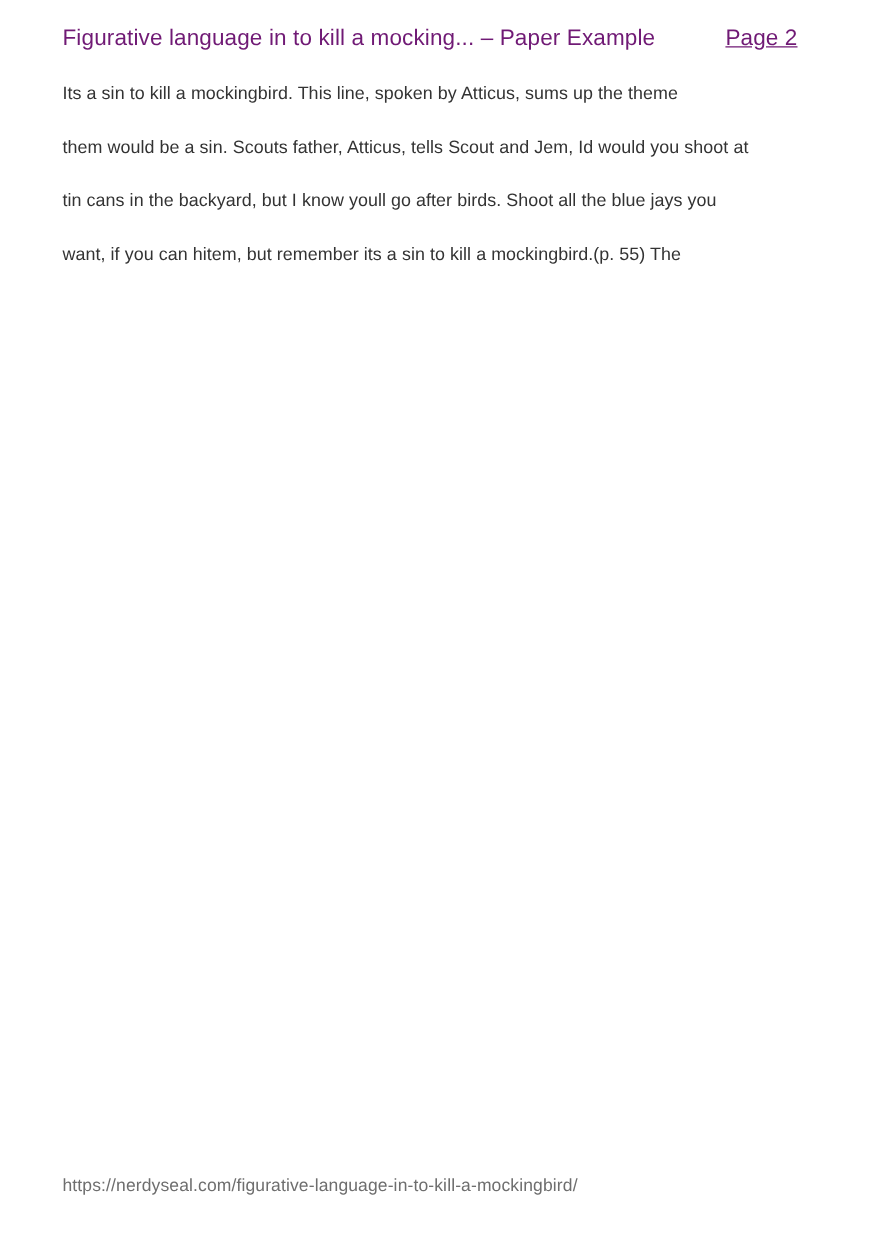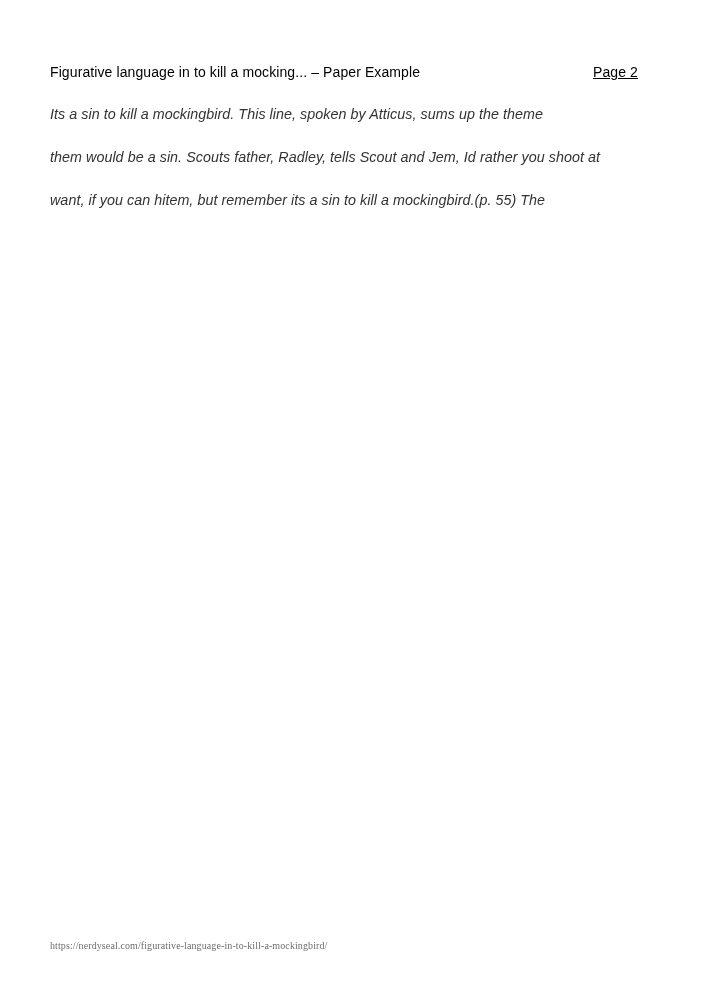--- a/index.html
+++ b/index.html
@@ -22,23 +22,23 @@
     width: 704px;
     height: 1000px;
     background: #ffffff;
     box-sizing: border-box;
     padding: 0 50px;
   }
   .header {
     display: flex;
     justify-content: space-between;
     align-items: baseline;
-    padding-top: 64px;
-    font-size: 14px;
-    color: #000000;
+    padding-top: 20px;
+    font-size: 18px;
+    color: #701a75;
     letter-spacing: 0.1px;
   }
   .header-title {
     white-space: nowrap;
     overflow: hidden;
     text-overflow: ellipsis;
   }
   .header-page {
     white-space: nowrap;
     padding-right: 16px;
@@ -47,49 +47,48 @@
   .content {
     padding-top: 18px;
   }
   .para {
     font-size: 14.3px;
     line-height: 33px;
     color: #333333;
     margin: 0 0 10px 0;
     letter-spacing: 0.05px;
     max-width: 560px;
-    font-style: italic;
   }
   .footer {
     position: absolute;
     left: 50px;
     top: 940px;
-    font-size: 10px;
+    font-size: 14px;
     color: #6e6e6e;
     letter-spacing: 0.1px;
-    font-family: Liberation Serif, serif;
   }
   .footer a {
     color: #6e6e6e;
     text-decoration: none;
   }
 </style>
 </head>
 <body>
 
 <div class="page">
 
   <div class="header">
     <div class="header-title">Figurative language in to kill a mocking... – Paper Example</div>
     <div class="header-page">Page 2</div>
   </div>
 
   <div class="content">
     <p class="para">Its a sin to kill a mockingbird. This line, spoken by Atticus, sums up the theme</p>
-    <p class="para">them would be a sin. Scouts father, Radley, tells Scout and Jem, Id rather you shoot at</p>
+    <p class="para">them would be a sin. Scouts father, Atticus, tells Scout and Jem, Id would you shoot at</p>
+    <p class="para">tin cans in the backyard, but I know youll go after birds. Shoot all the blue jays you</p>
     <p class="para">want, if you can hitem, but remember its a sin to kill a mockingbird.(p. 55) The</p>
   </div>
 
   <div class="footer">
     <a href="#">https://nerdyseal.com/figurative-language-in-to-kill-a-mockingbird/</a>
   </div>
 
 </div>
 
 </body></html>

